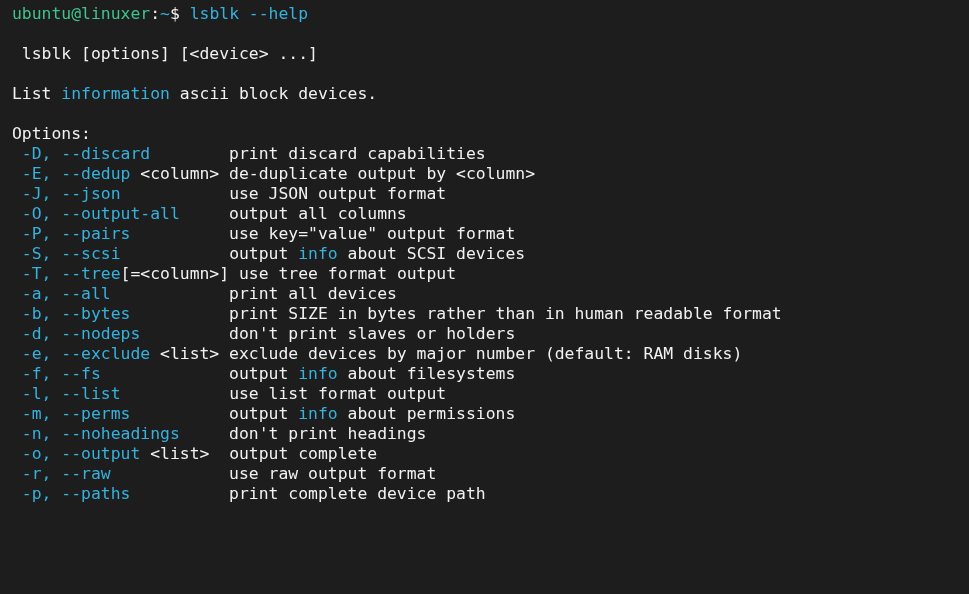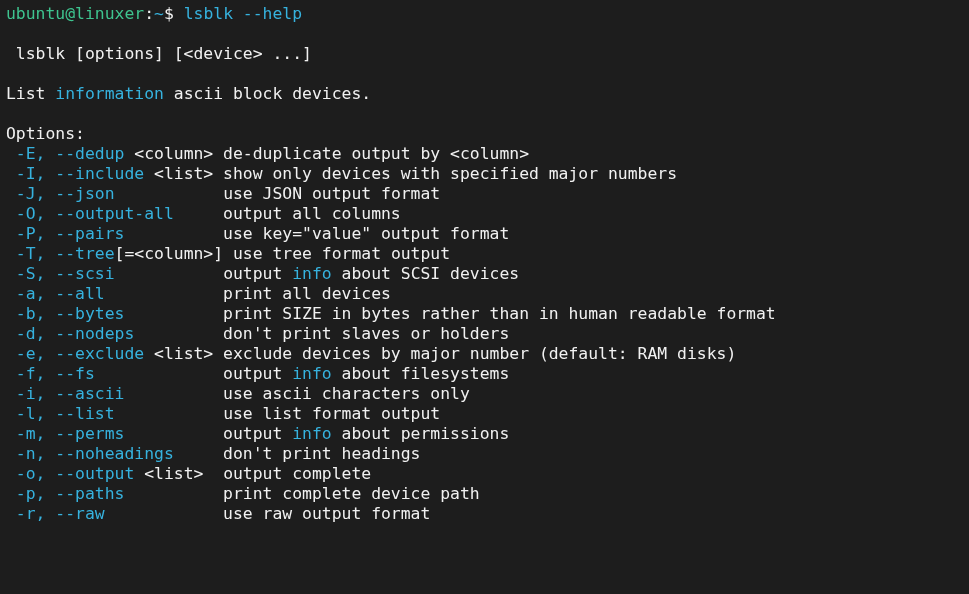--- a/index.html
+++ b/index.html
@@ -18,21 +18,21 @@
     height: 594px;
     overflow: hidden;
     background: var(--background);
     font-family: "DejaVu Sans Mono", "Liberation Mono", monospace;
     font-size: 16.4px;
     line-height: 20px;
   }
   .terminal {
     width: 100%;
     height: 100%;
-    padding: 4px 0 0 6px;
+    padding: 4px 0 0 12px;
     cursor: text;
     border-radius: 8px;
   }
   .line {
     height: 20px;
     white-space: pre;
   }
   .fg    { color: var(--foreground); }
   .cyan  { color: var(--cyan); }
   .green { color: var(--green); }
@@ -50,34 +50,33 @@
 
   <div class="line"></div>
 
   <div class="line"><span class="fg">List </span><span class="cyan">information</span><span class="fg"> ascii block devices.</span></div>
 
   <div class="line"></div>
 
   <div class="line fg">Options:</div>
 
   <div id="options-list">
+      <div class="line"><span class="cyan"> -D, --discard</span><span class="fg">        </span><span><span class="fg">print discard capabilities</span></span></div>
       <div class="line"><span class="cyan"> -E, --dedup</span><span class="fg"> &lt;column&gt;</span><span class="fg"> </span><span><span class="fg">de-duplicate output by &lt;column&gt;</span></span></div>
-      <div class="line"><span class="cyan"> -I, --include</span><span class="fg"> &lt;list&gt;</span><span class="fg"> </span><span><span class="fg">show only devices with specified major numbers</span></span></div>
       <div class="line"><span class="cyan"> -J, --json</span><span class="fg">           </span><span><span class="fg">use JSON output format</span></span></div>
       <div class="line"><span class="cyan"> -O, --output-all</span><span class="fg">     </span><span><span class="fg">output all columns</span></span></div>
       <div class="line"><span class="cyan"> -P, --pairs</span><span class="fg">          </span><span><span class="fg">use key="value" output format</span></span></div>
+      <div class="line"><span class="cyan"> -S, --scsi</span><span class="fg">           </span><span><span class="fg">output </span><span class="cyan">info</span><span class="fg"> about SCSI devices</span></span></div>
       <div class="line"><span class="cyan"> -T, --tree</span><span class="fg">[=&lt;column&gt;]</span><span class="fg"> </span><span><span class="fg">use tree format output</span></span></div>
-      <div class="line"><span class="cyan"> -S, --scsi</span><span class="fg">           </span><span><span class="fg">output </span><span class="cyan">info</span><span class="fg"> about SCSI devices</span></span></div>
       <div class="line"><span class="cyan"> -a, --all</span><span class="fg">            </span><span><span class="fg">print all devices</span></span></div>
       <div class="line"><span class="cyan"> -b, --bytes</span><span class="fg">          </span><span><span class="fg">print SIZE in bytes rather than in human readable format</span></span></div>
       <div class="line"><span class="cyan"> -d, --nodeps</span><span class="fg">         </span><span><span class="fg">don't print slaves or holders</span></span></div>
       <div class="line"><span class="cyan"> -e, --exclude</span><span class="fg"> &lt;list&gt;</span><span class="fg"> </span><span><span class="fg">exclude devices by major number (default: RAM disks)</span></span></div>
       <div class="line"><span class="cyan"> -f, --fs</span><span class="fg">             </span><span><span class="fg">output </span><span class="cyan">info</span><span class="fg"> about filesystems</span></span></div>
-      <div class="line"><span class="cyan"> -i, --ascii</span><span class="fg">          </span><span><span class="fg">use ascii characters only</span></span></div>
       <div class="line"><span class="cyan"> -l, --list</span><span class="fg">           </span><span><span class="fg">use list format output</span></span></div>
       <div class="line"><span class="cyan"> -m, --perms</span><span class="fg">          </span><span><span class="fg">output </span><span class="cyan">info</span><span class="fg"> about permissions</span></span></div>
       <div class="line"><span class="cyan"> -n, --noheadings</span><span class="fg">     </span><span><span class="fg">don't print headings</span></span></div>
       <div class="line"><span class="cyan"> -o, --output</span><span class="fg"> &lt;list&gt;</span><span class="fg">  </span><span><span class="fg">output complete</span></span></div>
+      <div class="line"><span class="cyan"> -r, --raw</span><span class="fg">            </span><span><span class="fg">use raw output format</span></span></div>
       <div class="line"><span class="cyan"> -p, --paths</span><span class="fg">          </span><span><span class="fg">print complete device path</span></span></div>
-      <div class="line"><span class="cyan"> -r, --raw</span><span class="fg">            </span><span><span class="fg">use raw output format</span></span></div>
     </div>
 
 </div>
 
 </body></html>

